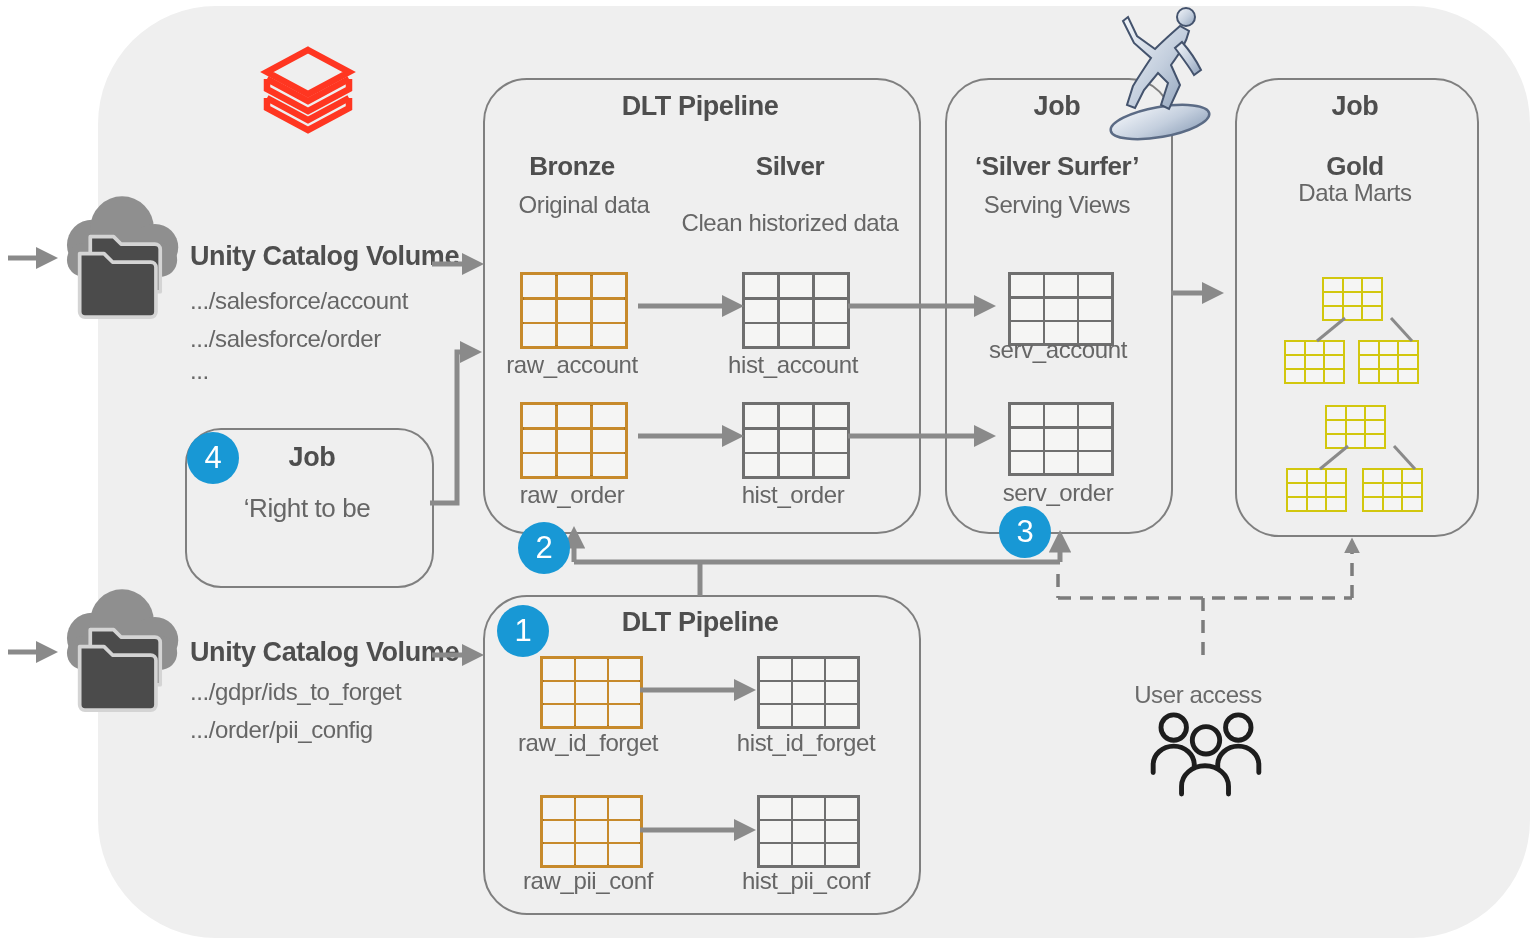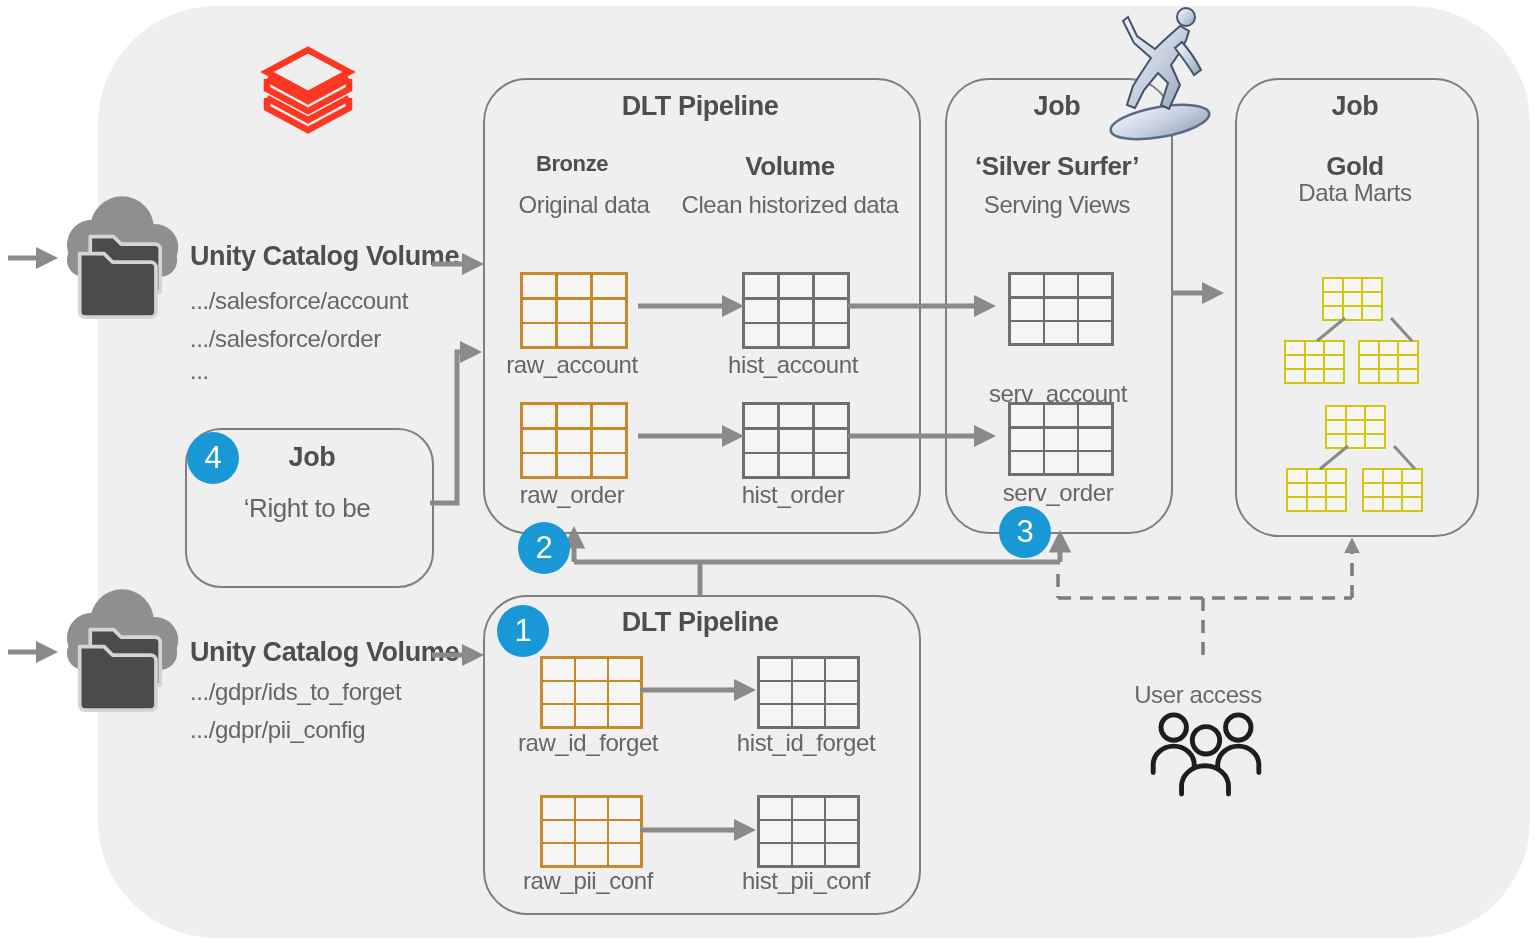--- a/index.html
+++ b/index.html
@@ -62,28 +62,28 @@
     </g>
   </svg>
 
   <div class="t b big" style="left:190px;top:242px;">Unity Catalog Volume</div>
   <div class="t" style="left:190px;top:288px;">.../salesforce/account</div>
   <div class="t" style="left:190px;top:326px;">.../salesforce/order</div>
   <div class="t" style="left:190px;top:358px;">...</div>
 
   <div class="t b big" style="left:190px;top:638px;">Unity Catalog Volume</div>
   <div class="t" style="left:190px;top:679px;">.../gdpr/ids_to_forget</div>
-  <div class="t" style="left:190px;top:717px;">.../gdpr/pii_config</div>
+  <div class="t" style="left:190px;top:717px;">.../order/pii_config</div>
 
   <div class="box" style="left:483px;top:78px;width:434px;height:452px;"></div>
   <div class="t b big c" style="left:700px;top:92px;">DLT Pipeline</div>
-  <div class="t b c" style="left:572px;top:152px;font-size:22px;">Bronze</div>
+  <div class="t b c" style="left:572px;top:152px;font-size:26px;">Bronze</div>
   <div class="t c" style="left:572px;top:192px;margin-left:12px;">Original data</div>
-  <div class="t b c" style="left:790px;top:152px;font-size:26px;">Volume</div>
-  <div class="t c" style="left:790px;top:192px;text-align:right;">Clean historized data</div>
+  <div class="t b c" style="left:790px;top:152px;font-size:26px;">Silver</div>
+  <div class="t c" style="left:790px;top:210px;text-align:right;">Clean historized data</div>
 
   <div class="tbl bz" style="left:520px;top:272px;width:102px;height:71px;">
       <i></i>
       <i></i>
       <i></i>
       <i></i>
       <i></i>
       <i></i>
       <i></i>
       <i></i>
@@ -135,21 +135,21 @@
       <i></i>
       <i></i>
       <i></i>
       <i></i>
       <i></i>
       <i></i>
       <i></i>
       <i></i>
       <i></i>
     </div>
-  <div class="t c" style="left:1058px;top:337px;margin-top:44px;">serv_account</div>
+  <div class="t c" style="left:1058px;top:337px;">serv_account</div>
   <div class="tbl sv" style="left:1008px;top:402px;width:100px;height:68px;">
       <i></i>
       <i></i>
       <i></i>
       <i></i>
       <i></i>
       <i></i>
       <i></i>
       <i></i>
       <i></i>

